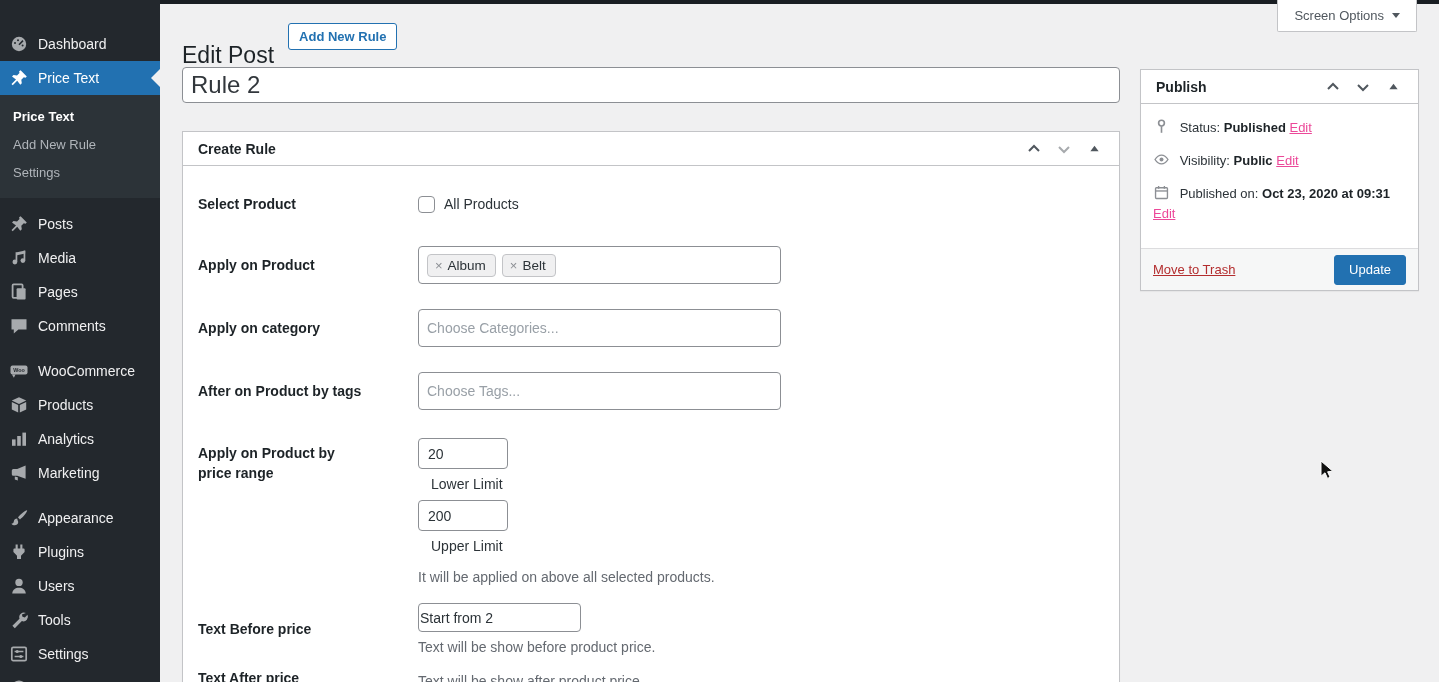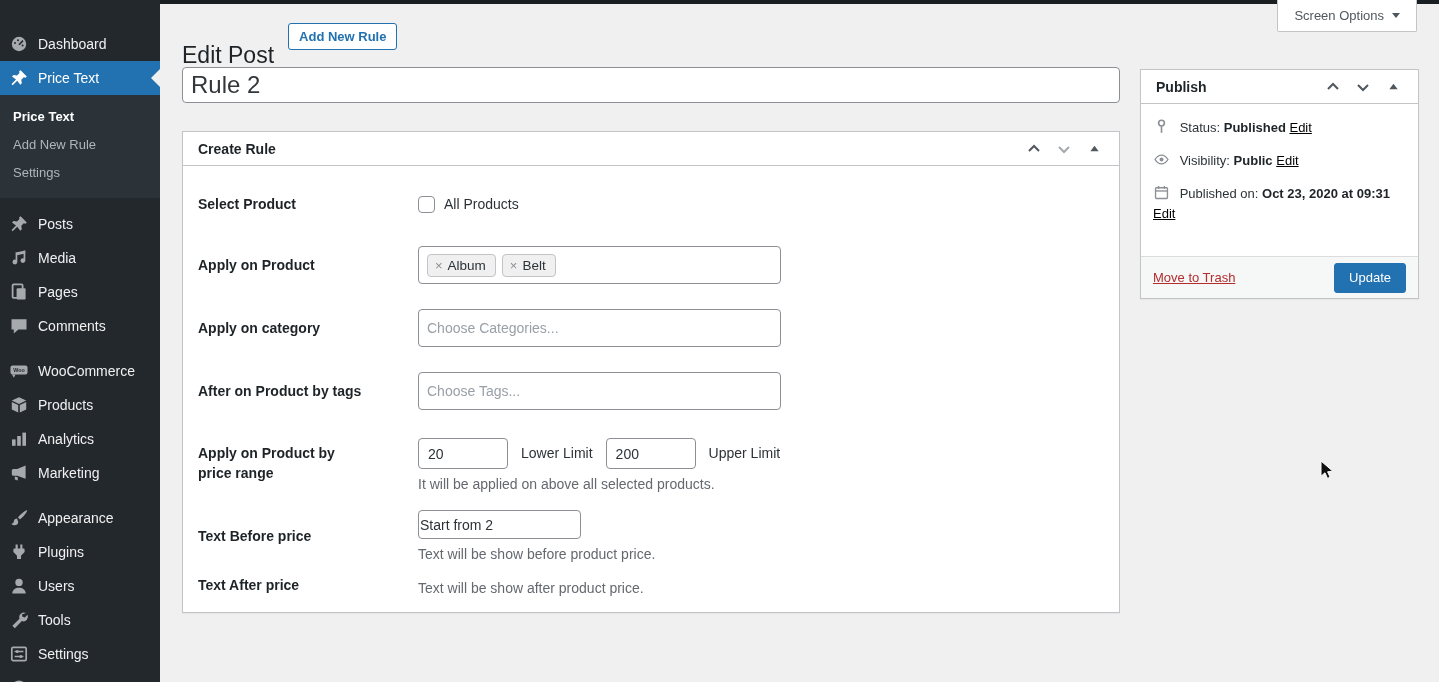--- a/index.html
+++ b/index.html
@@ -102,28 +102,28 @@
   .small-input {
     height:31px; width:90px; border:1px solid #8c8f94; border-radius:4px; background:#fff;
     font-size:14px; color:#2c3338; padding:0 9px; font-family:inherit;
   }
   .limit-label { font-size:14px; color:#2c3338; margin:0 13px; line-height:31px; }
   .text-input {
     height:29px; width:163px; border:1px solid #8c8f94; border-radius:4px; background:#fff;
     font-size:14px; color:#2c3338; padding:0 1px; font-family:inherit;
   }
   .helper { font-size:14px; color:#646970; margin-top:7px; }
-  .price-inputs { display:flex; }
+  .price-inputs { display:flex;flex-direction:column; }
 
   
   .publish-body { padding:14px 12px 12px; font-size:13px; color:#2c3338; }
   .misc-row { margin-bottom:13px; line-height:20px; }
   .misc-row .pi { color:#8c8f94; vertical-align:-3px; margin-right:6px; }
   .misc-row b { color:#1d2327; }
-  .edit-link { color:#000000; text-decoration:underline; cursor:pointer; }
+  .edit-link { color:#ec4899; text-decoration:underline; cursor:pointer; }
   .major-actions {
     display:flex; justify-content:space-between; align-items:center;
     background:#f6f7f7; border-top:1px solid #dcdcde; padding:10px 12px; height:42px;
   }
   .trash-link { color:#b32d2e; text-decoration:underline; font-size:13px; cursor:pointer; }
   .button-primary {
     background:#2271b1; border:1px solid #2271b1; color:#fff; border-radius:3px;
     font-size:13px; padding:6px 14px; cursor:pointer; font-family:inherit; min-height:30px;
   }
 
@@ -437,21 +437,21 @@
           </div>
           <div class="misc-row">
             <svg class="pi" viewBox="0 0 20 20" width="17" height="17">
                 <path d="M10 4.8C5.6 4.8 2.4 10 2.4 10s3.2 5.2 7.6 5.2S17.6 10 17.6 10 14.4 4.8 10 4.8z" fill="none" stroke="currentColor" stroke-width="1.6"></path>
                 <circle cx="10" cy="10" r="2.3" fill="currentColor"></circle>
               </svg>
             <span>Visibility:</span>
             <b>Public</b>
             <span class="edit-link">Edit</span>
           </div>
-          <div class="misc-row" style="margin-bottom:20px;">
+          <div class="misc-row" style="margin-bottom:12px;">
             <svg class="pi" viewBox="0 0 20 20" width="17" height="17">
                 <rect x="3" y="4.4" width="14" height="12.6" rx="1" fill="none" stroke="currentColor" stroke-width="1.6"></rect>
                 <path d="M3 8.2h14" stroke="currentColor" stroke-width="1.6"></path>
                 <path d="M6.6 2.4v3.2M13.4 2.4v3.2" stroke="currentColor" stroke-width="1.6"></path>
               </svg>
             <span>Published on:</span>
             <b>Oct 23, 2020 at 09:31</b>
             <span class="edit-link">Edit</span>
           </div>
         </div>

